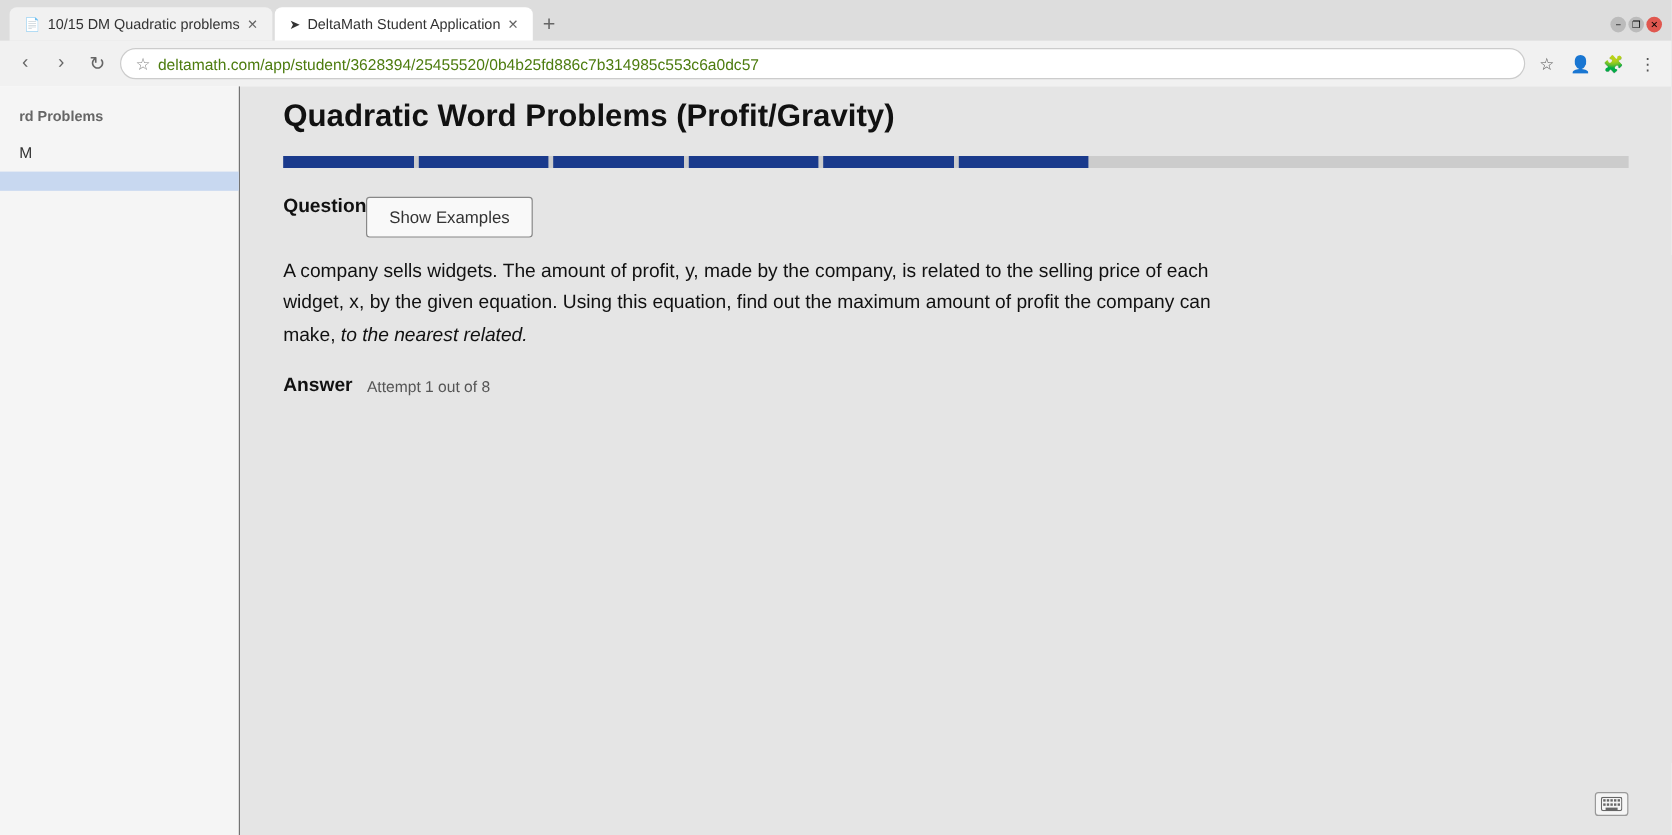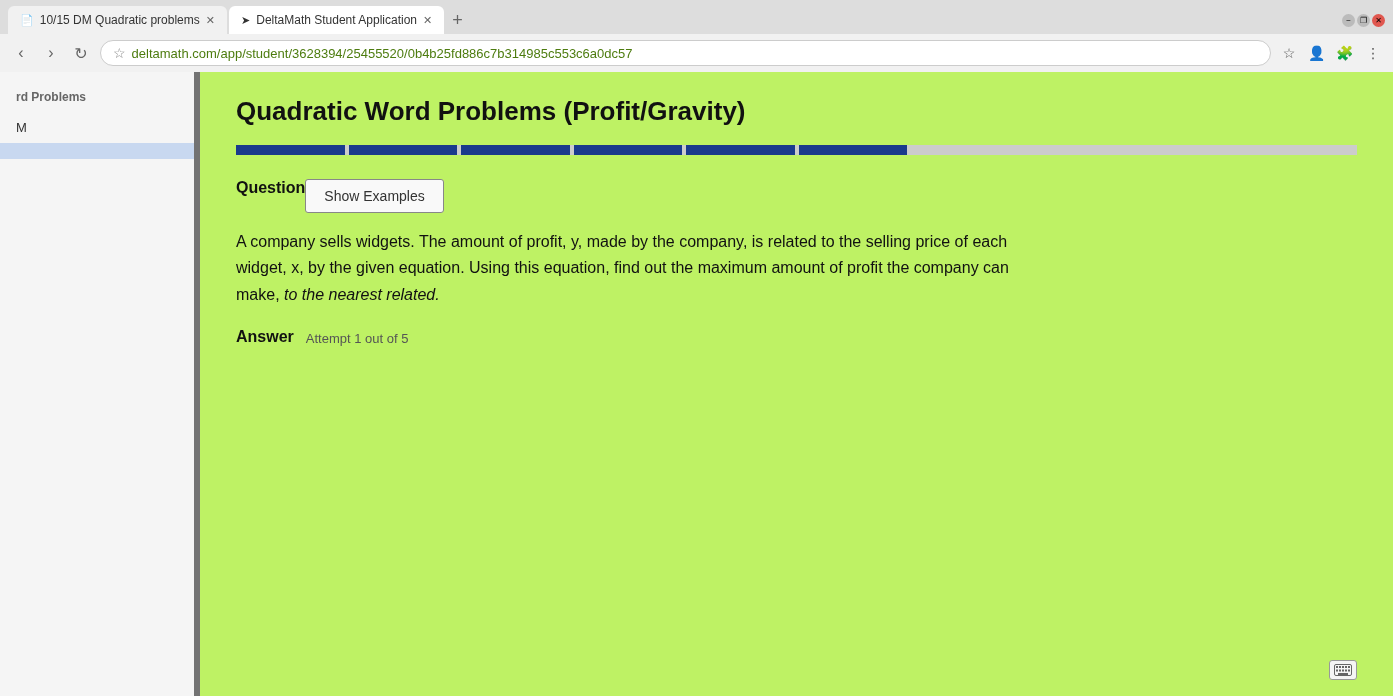--- a/index.html
+++ b/index.html
@@ -126,21 +126,21 @@
     .app-layout {
       display: flex;
       height: calc(696px - 72px);
       background: #fff;
     }
 
     
     .sidebar {
       width: 200px;
       background: #f5f5f5;
-      border-right: 6px solid #737373;
+      border-right: 1px solid #737373;
       padding: 10px 0;
       flex-shrink: 0;
     }
 
     .sidebar-item {
       padding: 8px 16px;
       font-size: 13px;
       color: #333;
       cursor: pointer;
     }
@@ -152,22 +152,22 @@
     .sidebar-section-label {
       padding: 8px 16px;
       font-size: 12px;
       color: #666;
       font-weight: bold;
     }
 
     
     .main-content {
       flex: 1;
-      padding: 24px 36px;
-      background: #bef264;
+      padding: 9px 36px;
+      background: #e5e5e5;
       overflow-y: auto;
     }
 
     .page-title {
       font-size: 26px;
       font-weight: bold;
       color: #111;
       margin-bottom: 18px;
     }
 
@@ -243,21 +243,21 @@
 
     .equation-block {
       text-align: center;
       font-size: 22px;
       margin: 20px 0 28px 0;
       color: #111;
     }
 
     .answer-row {
       display: flex;
-      align-items: flex-end;
+      align-items: center;
       gap: 12px;
       margin-top: 12px;
     }
 
     .answer-label {
       font-size: 16px;
       font-weight: bold;
       color: #111;
     }
 
@@ -383,21 +383,21 @@
 
     <p class="question-text">
       A company sells widgets. The amount of profit, y, made by the company, is related to the selling
       price of each widget, x, by the given equation. Using this equation, find out the maximum
       amount of profit the company can make, <em>to the nearest related.</em>
     </p>
 
 
     <div class="answer-row">
       <span class="answer-label">Answer</span>
-      <span class="attempt-label">Attempt 1 out of 5</span>
+      <span class="attempt-label">Attempt 1 out of 8</span>
     </div>
 
     <div class="keyboard-icon">
       <svg width="18" height="12" viewBox="0 0 18 12" fill="none">
         <rect x="0.5" y="0.5" width="17" height="11" rx="1.5" stroke="#666" fill="none"></rect>
         <rect x="2" y="2" width="2" height="2" fill="#666"></rect>
         <rect x="5" y="2" width="2" height="2" fill="#666"></rect>
         <rect x="8" y="2" width="2" height="2" fill="#666"></rect>
         <rect x="11" y="2" width="2" height="2" fill="#666"></rect>
         <rect x="14" y="2" width="2" height="2" fill="#666"></rect>

